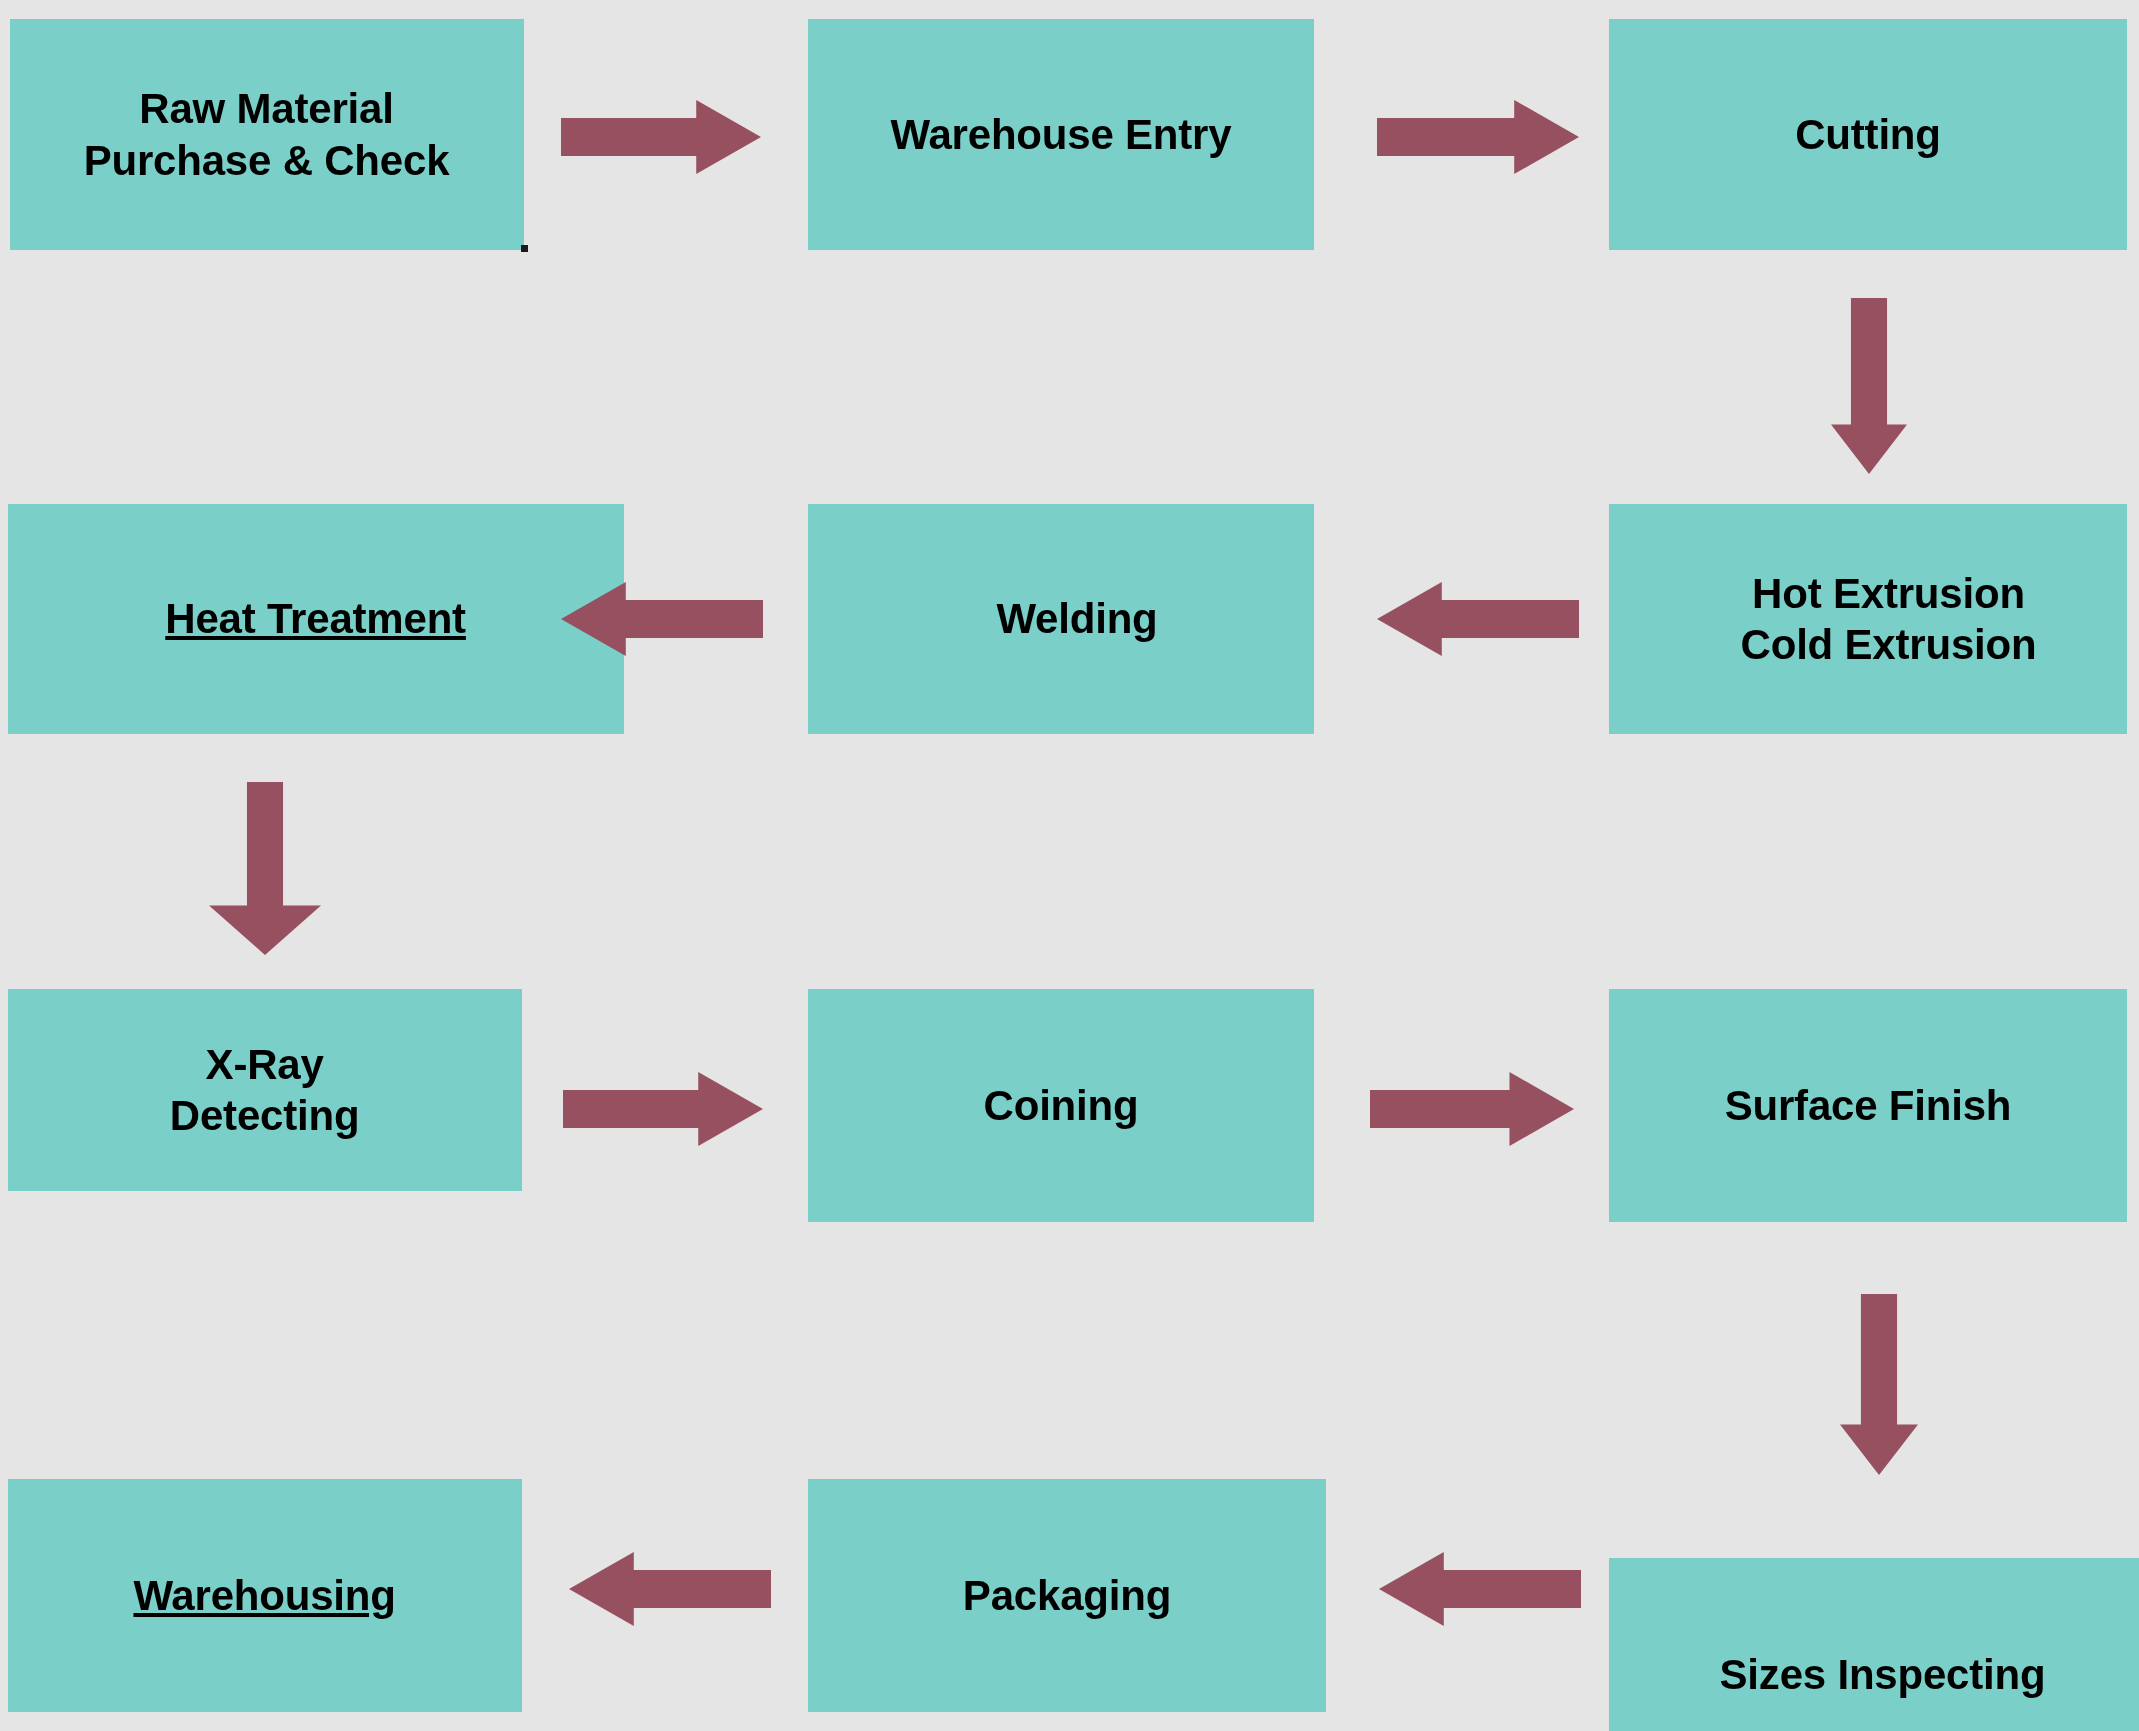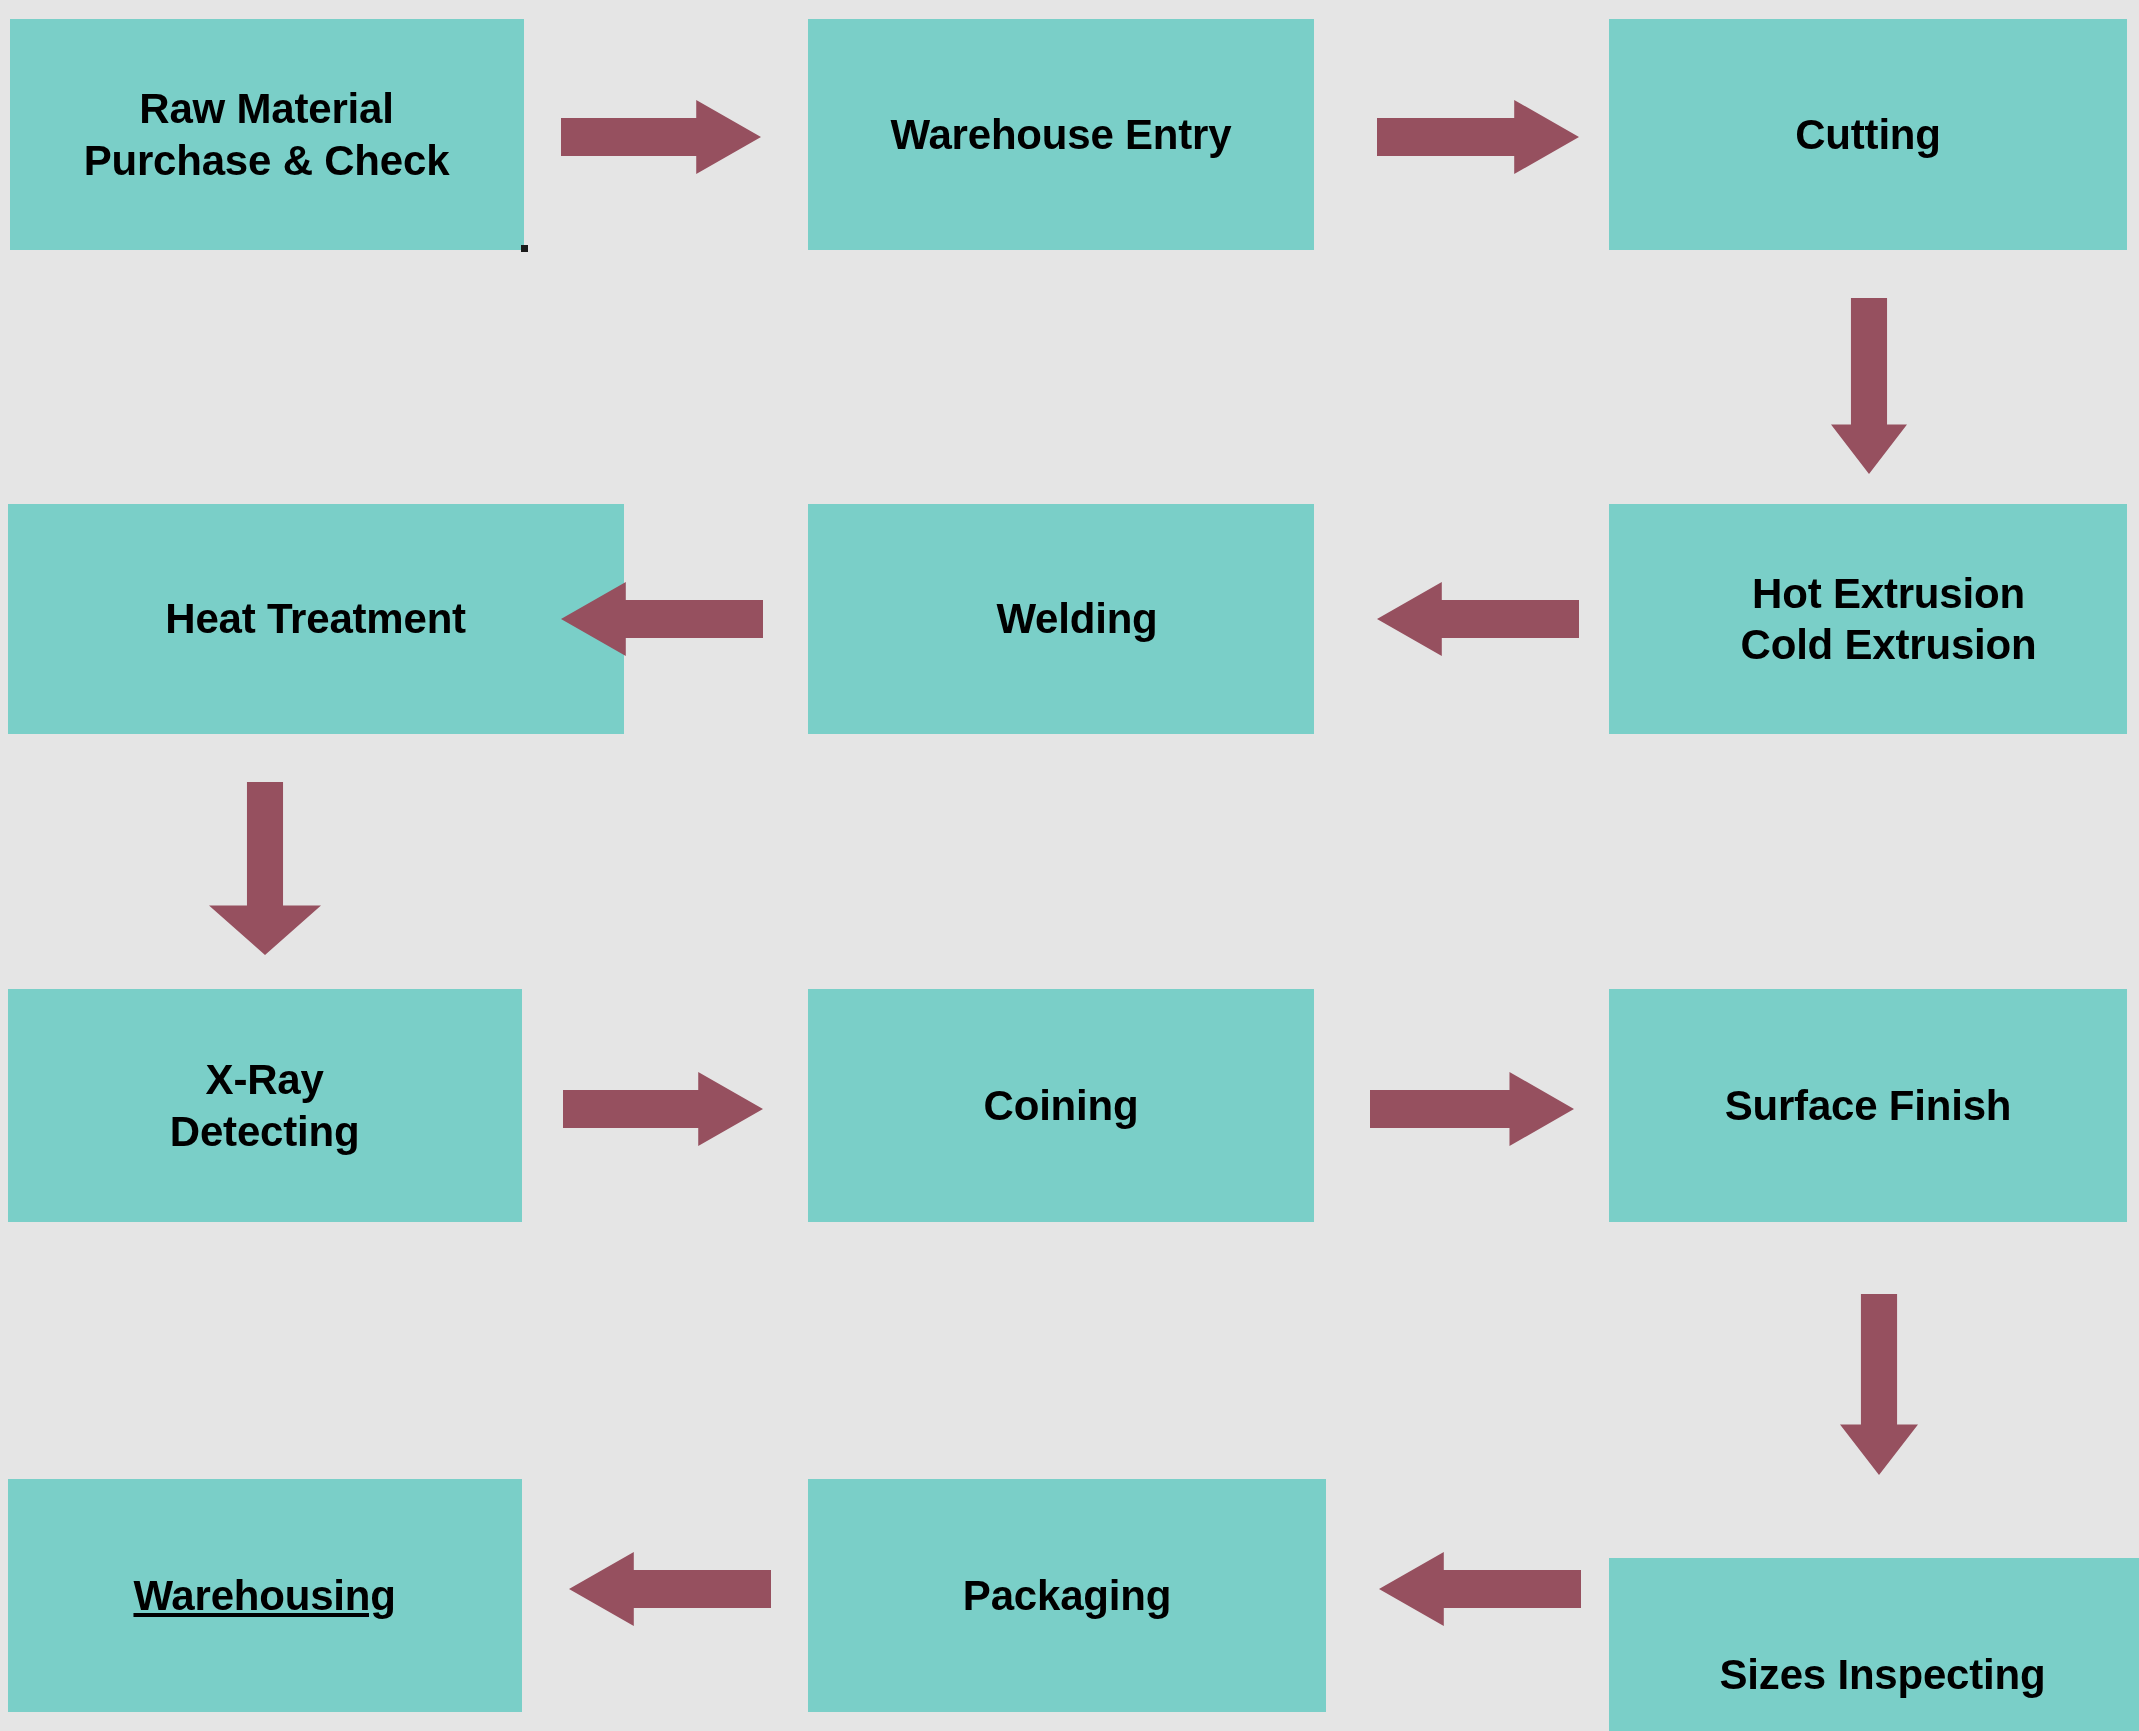--- a/index.html
+++ b/index.html
@@ -82,21 +82,21 @@
   <div class="node" style="left:1609px; top:19px; width:518px; height:231px;">
     <span class="node-label">Cutting</span>
   </div>
 
   <div class="arrow" style="left:1831px; top:298px; width:76px; height:176px;">
     <svg viewBox="0 0 80 185" preserveAspectRatio="none" aria-hidden="true">
       <polygon points="21,0 59,0 59,133 80,133 40,185 0,133 21,133" fill="#96505F"></polygon>
     </svg>
   </div>
 
-  <div class="node" style="left:7.6px; top:504px; width:616px; height:230px;">
+  <div class="node" style="left:7.6px; top:504px; width:616px; height:230px;text-decoration:underline;">
     <span class="node-label">Heat Treatment</span>
   </div>
 
   <div class="arrow" style="left:561px; top:582px; width:202px; height:74px;">
     <svg viewBox="0 0 212 78" preserveAspectRatio="none" aria-hidden="true">
       <polygon points="212,19 68,19 68,0 0,39 68,78 68,59 212,59" fill="#96505F"></polygon>
     </svg>
   </div>
 
   <div class="node" style="left:808px; top:504px; width:506px; height:230px;padding-left:32px;">
@@ -113,21 +113,21 @@
     <span class="node-label">Hot Extrusion
 Cold Extrusion</span>
   </div>
 
   <div class="arrow" style="left:209px; top:782px; width:112px; height:173px;">
     <svg viewBox="0 0 118 182" preserveAspectRatio="none" aria-hidden="true">
       <polygon points="40,0 78,0 78,130 118,130 59,182 0,130 40,130" fill="#96505F"></polygon>
     </svg>
   </div>
 
-  <div class="node" style="left:7.6px; top:989px; width:514px; height:233px;">
+  <div class="node" style="left:7.6px; top:989px; width:514px; height:202px;">
     <span class="node-label">X-Ray
 Detecting</span>
   </div>
 
   <div class="arrow" style="left:563px; top:1072px; width:200px; height:74px;">
     <svg viewBox="0 0 210 78" preserveAspectRatio="none" aria-hidden="true">
       <polygon points="0,19 142,19 142,0 210,39 142,78 142,59 0,59" fill="#96505F"></polygon>
     </svg>
   </div>
 

